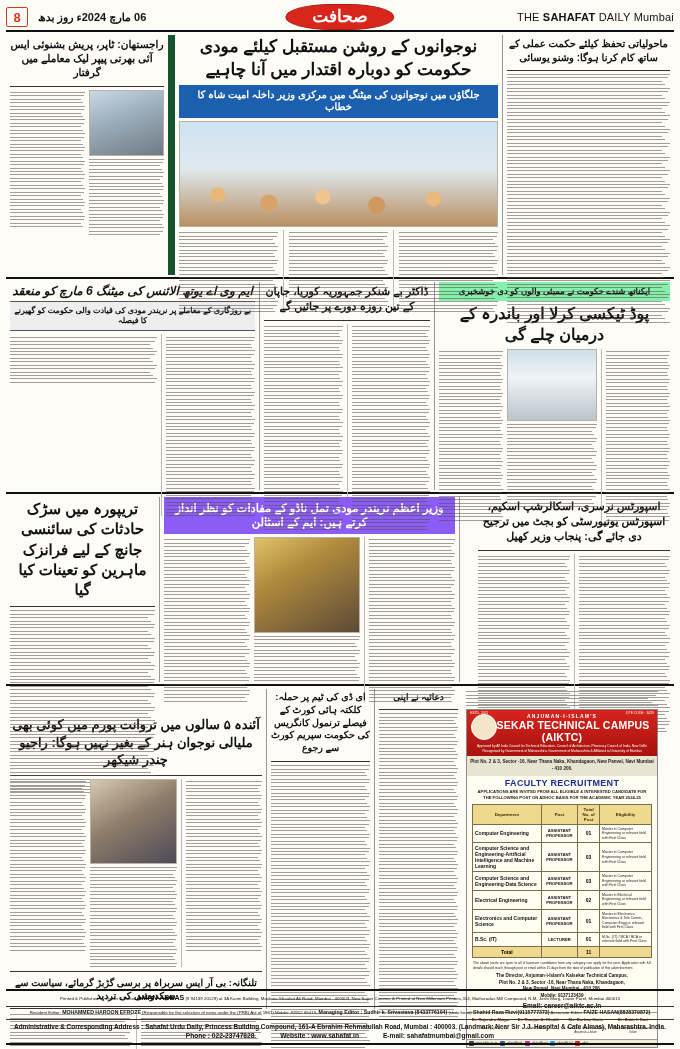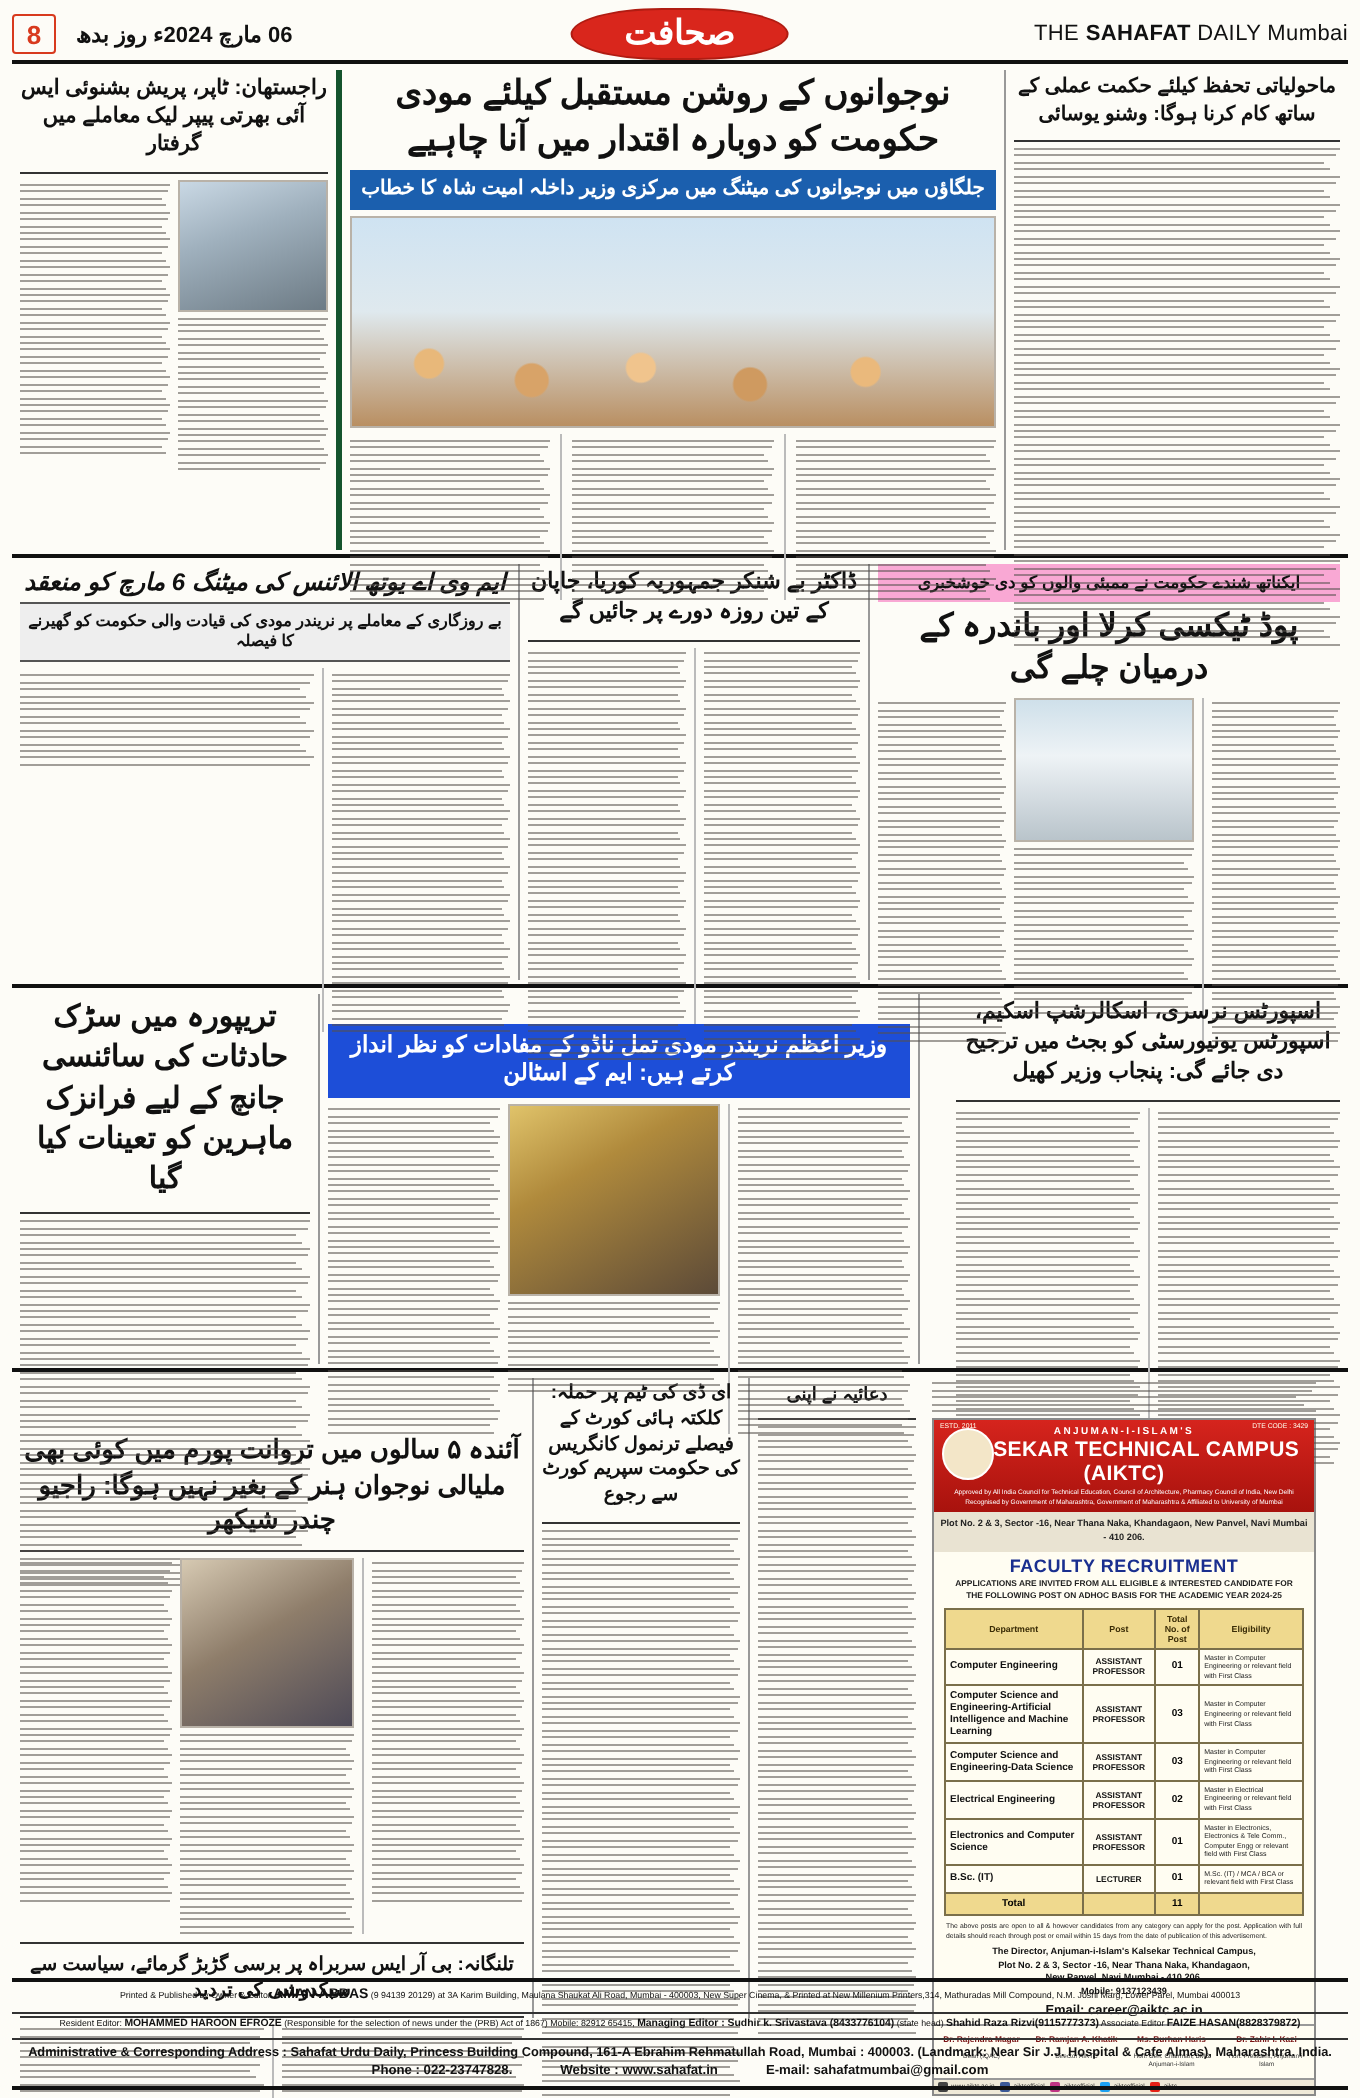--- a/index.html
+++ b/index.html
@@ -59,22 +59,22 @@
       radial-gradient(circle at 80% 74%, #eab97c 0 7px, transparent 8px),
       linear-gradient(#cfe3f2 0%, #dfe9ee 45%, #b98f62 100%);
   }
   .ph-person { background:linear-gradient(160deg,#c9d8e4 0%, #9fb0bd 40%, #6d7b85 100%); }
   .ph-india { background:linear-gradient(180deg,#1a3fa0 0%, #2752c0 55%, #c8cdd6 56%, #9aa3ae 100%); }
   .ph-pod   { background:linear-gradient(180deg,#cfe0ea 0%, #eef3f6 40%, #b9c4cb 100%); }
   .ph-stalin{ background:linear-gradient(150deg,#e0c36a 0%, #b08a3c 35%, #5c4a38 100%); }
   .ph-rajiv { background:linear-gradient(150deg,#d6c9b2 0%, #8e7d6a 45%, #4e4a57 100%); }
 
   .band-blue  { background:#1b5fae; color:#fff; }
-  .band-green { background:#1d4ed8; color:#fff;margin-top:15px; }
-  .band-pink  { background:#f9a8d4; color:#111; }
+  .band-green { background:#8b5cf6; color:#fff; }
+  .band-pink  { background:#86efac; color:#111; }
   .band {
     direction:rtl; text-align:center; font-weight:bold; padding:4px 4px; line-height:1.25;
   }
 
   
   .ad { border:1px solid #8a8a8a; background:#fffdf2; }
   .ad-top { background:linear-gradient(180deg,#d6241d,#a8120d); color:#fff; padding:3px 4px; position:relative; text-align:center; }
   .ad-seal { position:absolute; left:4px; top:4px; width:26px; height:26px; border-radius:50%; background:#f3e6c8; border:1px solid #fff; }
   .ad-estd { position:absolute; left:3px; top:1px; font-size:3.4px; color:#ffe; }
   .ad-code { position:absolute; right:3px; top:1px; font-size:3.4px; color:#ffe; }
@@ -203,21 +203,21 @@
           <i></i>
           <i></i>
           <i></i>
           <i></i>
           <i></i>
           <i></i>
           <i></i>
       </div>
     </div>
 
-    <div class="col" style="width:334px; order:2; border-left:3px solid #14532d;">
+    <div class="col" style="width:334px; order:2; border-left:7px solid #14532d;">
       <div class="hl urdu" style="font-size:17px; padding:1px 0 3px; letter-spacing:-.3px;">نوجوانوں کے روشن مستقبل کیلئے مودی حکومت کو دوبارہ اقتدار میں آنا چاہیے</div>
       <div class="band band-blue" style="font-size:10px;">جلگاؤں میں نوجوانوں کی میٹنگ میں مرکزی وزیر داخلہ امیت شاہ کا خطاب</div>
       <div class="photo ph-crowd" style="height:106px; margin:3px 0;"></div>
       <div style="display:flex; gap:5px;">
         <div class="lines" style="flex:1;">
             <i></i>
             <i></i>
             <i></i>
             <i></i>
             <i></i>

